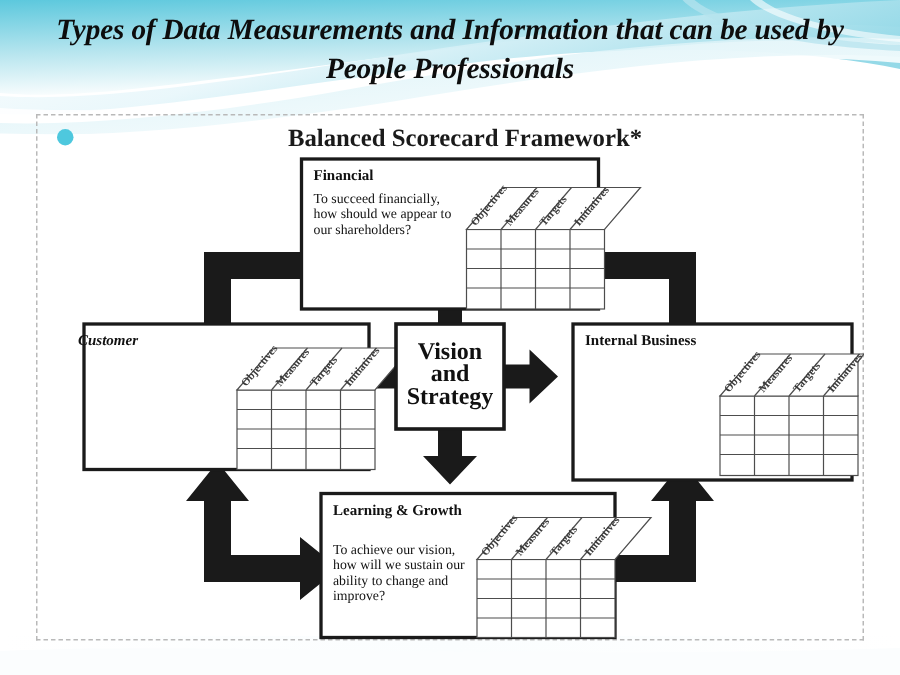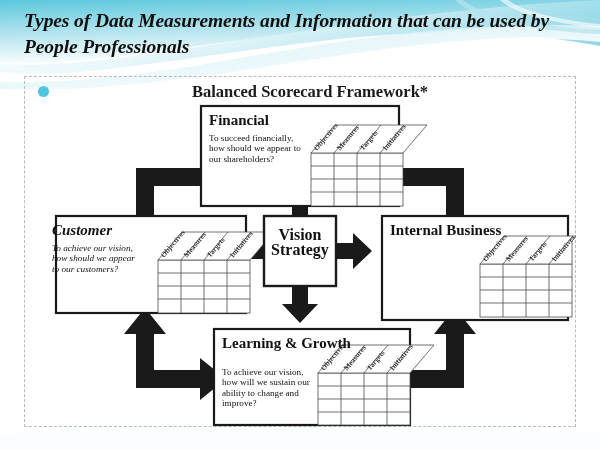--- a/index.html
+++ b/index.html
@@ -8,20 +8,21 @@
     background:#ffffff;
     font-family:"Liberation Serif", serif;
     position:relative;
   }
   
   .slide-bg{position:absolute;inset:0;overflow:hidden;}
   .swoosh{position:absolute;top:0;left:0;width:600px;height:95px;}
   
   .title{
     position:absolute;left:24px;top:8px;width:552px;
+    text-align:center;
     font-family:"Liberation Serif", serif;
     font-weight:bold;font-style:italic;
     font-size:19.5px;line-height:26px;
     color:#0d0d0d;
     letter-spacing:-0.1px;
     z-index:5;
   }
   
   .content-ph{
     position:absolute;left:24px;top:76px;width:552px;height:351px;
@@ -47,21 +48,21 @@
   
   .diagram{
     position:absolute;left:24px;top:76px;width:552px;height:351px;
     z-index:3;
   }
   .diagram svg{display:block;}
   
   .box{position:absolute;box-sizing:border-box;}
   .box-title{
     font-family:"Liberation Serif", serif;
-    font-weight:bold;font-size:15px;color:#111;
+    font-weight:bold;font-size:10px;color:#111;
     white-space:nowrap;
   }
   .box-q{
     font-family:"Liberation Serif", serif;
     font-size:9.2px;line-height:10.4px;color:#111;
   }
   .center-text{
     font-family:"Liberation Serif", serif;
     font-weight:bold;font-size:16px;line-height:15px;
     text-align:center;color:#111;
@@ -257,29 +258,29 @@
     </g>
   </svg>
 
   <div class="box" style="left:185px;top:36px;width:104px;">
     <div class="box-title">Financial</div>
     <div class="box-q" style="margin-top:4px;width:96px;">To succeed financially, how should we appear to our shareholders?</div>
   </div>
 
   <div class="box" style="left:28px;top:146px;width:96px;font-style:italic;">
     <div class="box-title">Customer</div>
-    <div class="box-q" style="margin-top:4px;width:92px;">To achieve our vision, how should we appear to our customers?</div>
   </div>
 
   <div class="box" style="left:366px;top:146px;width:96px;">
     <div class="box-title">Internal Business</div>
   </div>
 
   <div class="box" style="left:198px;top:259px;width:104px;">
     <div class="box-title">Learning &amp; Growth</div>
     <div class="box-q" style="margin-top:15px;width:88px;">To achieve our vision, how will we sustain our ability to change and improve?</div>
   </div>
 
   <div class="box center-text" style="left:240px;top:151px;width:72px;">
     <div>Vision</div>
+    <div>and</div>
     <div>Strategy</div>
   </div>
 </div>
 
 </body></html>

